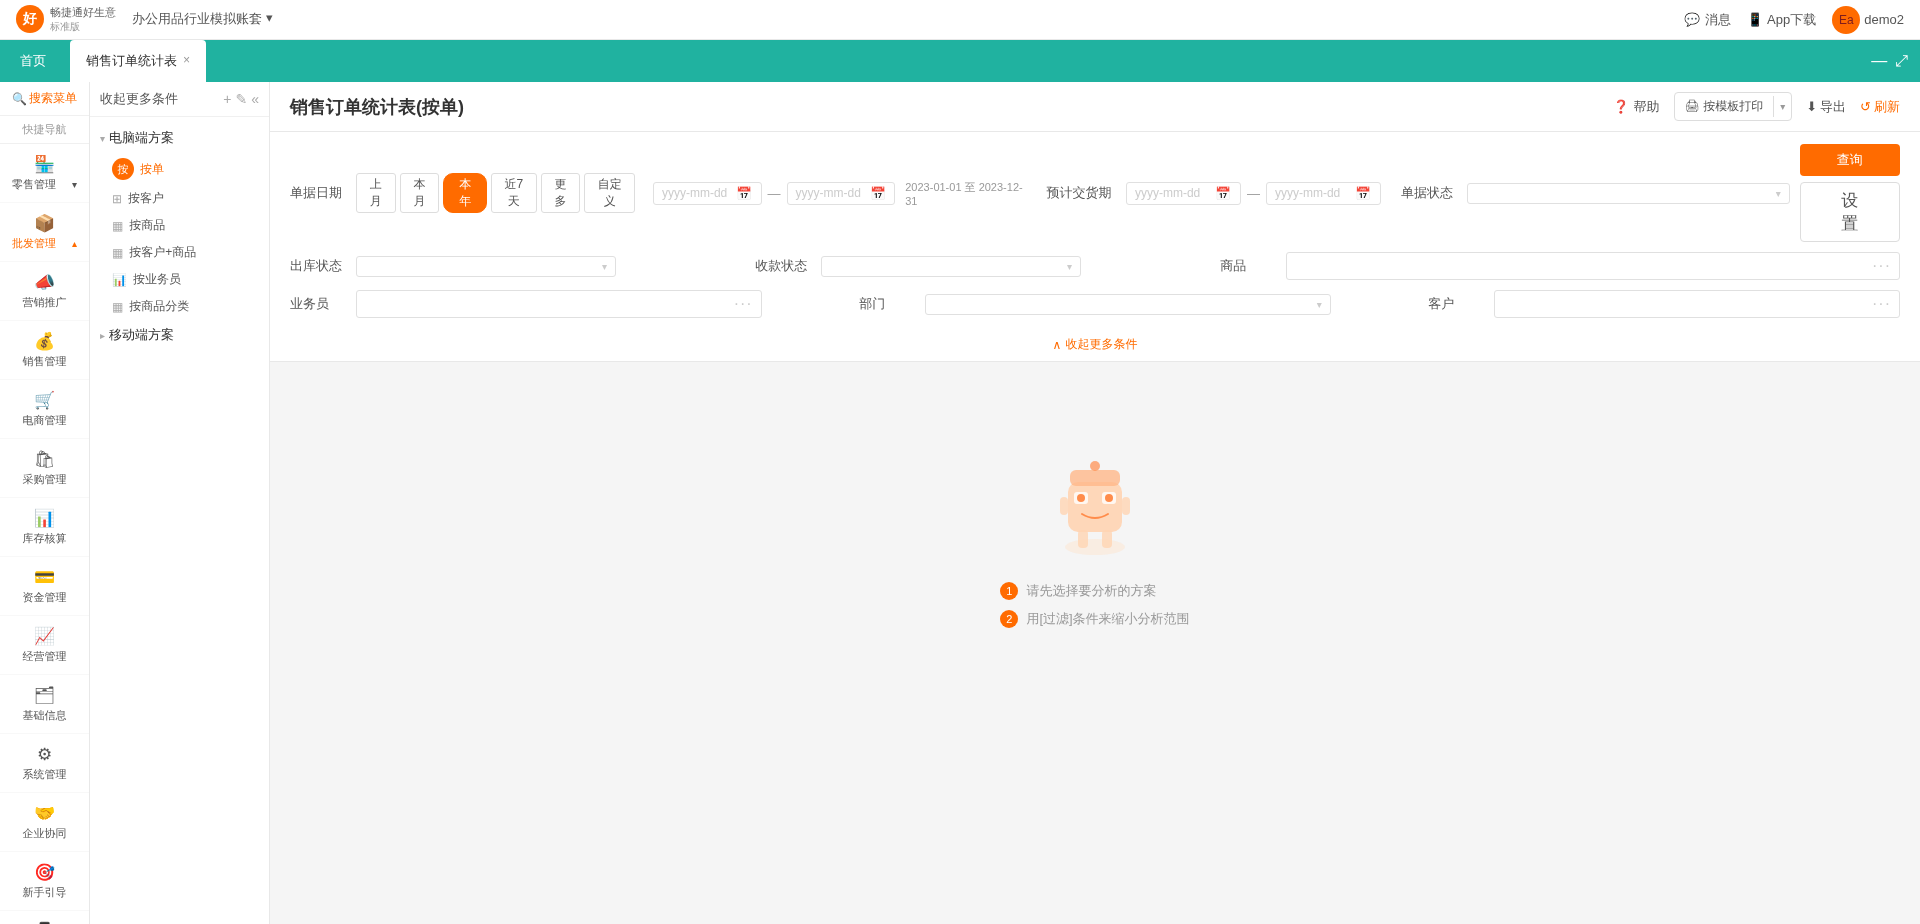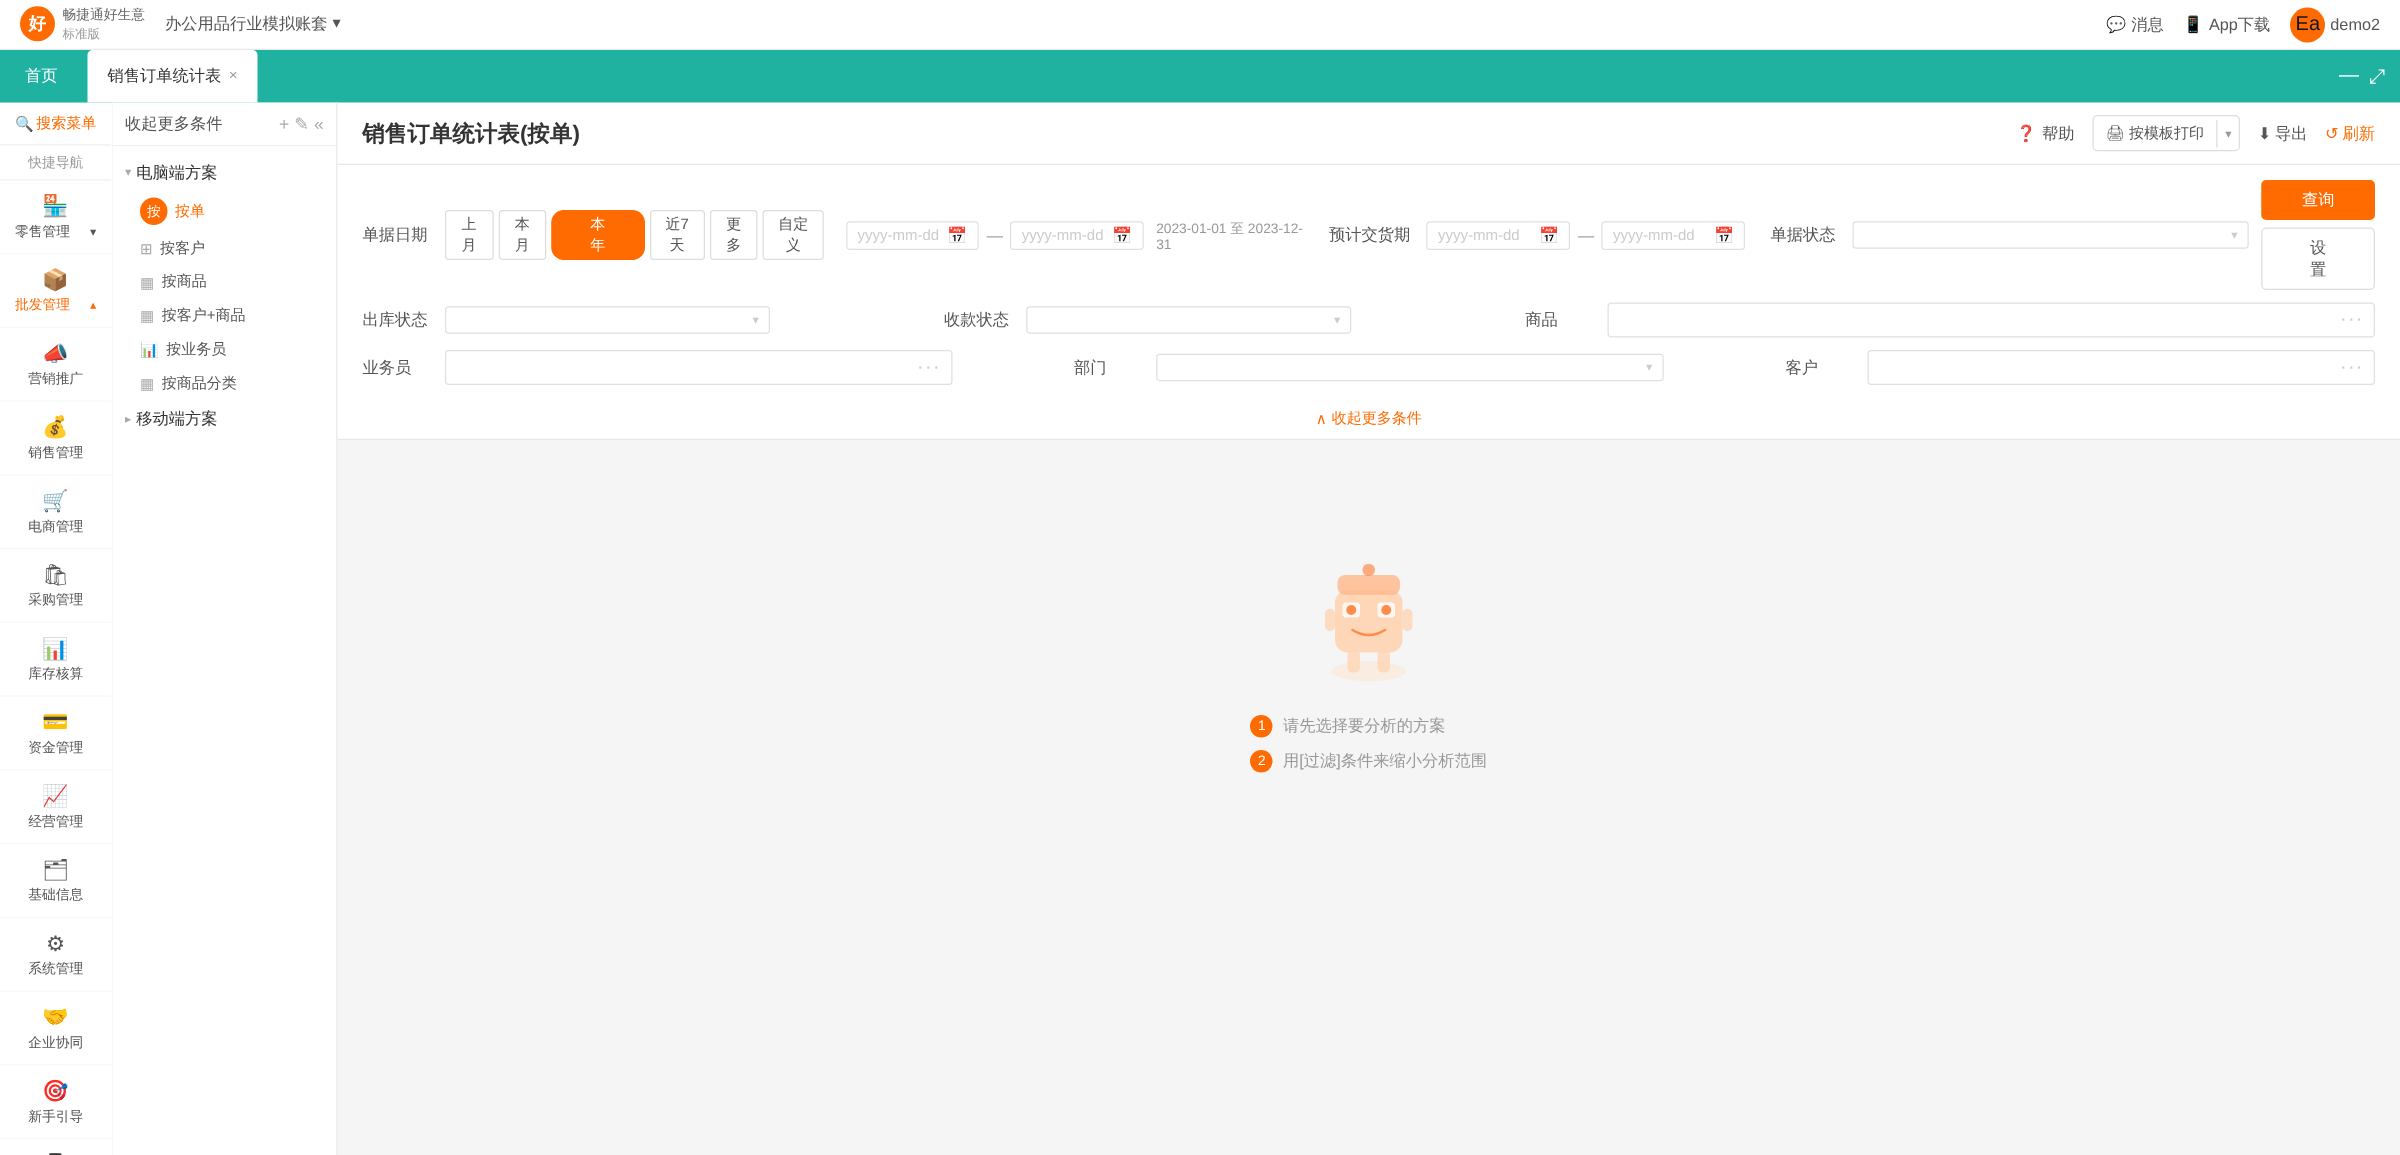--- a/index.html
+++ b/index.html
@@ -8,21 +8,21 @@
     
     .topbar { height: 40px; background: #fff; display: flex; align-items: center; justify-content: space-between; padding: 0 16px; border-bottom: 1px solid #e8e8e8; flex-shrink: 0; }
     .topbar-left { display: flex; align-items: center; gap: 8px; }
     .logo-area { display: flex; align-items: center; gap: 6px; }
     .logo-icon { width: 28px; height: 28px; background: #ff6b00; border-radius: 50%; display: flex; align-items: center; justify-content: center; color: white; font-size: 14px; font-weight: bold; }
     .logo-text { font-size: 11px; color: #666; line-height: 1.3; }
     .logo-sub { font-size: 10px; color: #999; }
     .workspace-selector { display: flex; align-items: flex-start; gap: 4px; font-size: 13px; color: #555; cursor: pointer; padding: 0 8px; }
     .topbar-right { display: flex; align-items: center; gap: 16px; }
     .topbar-btn { display: flex; align-items: center; gap: 4px; color: #555; cursor: pointer; font-size: 13px; }
-    .user-avatar { width: 28px; height: 28px; background: #ff6b00; border-radius: 50%; display: flex; align-items: center; justify-content: center; color: #0f172a; font-size: 16px; overflow: hidden; }
+    .user-avatar { width: 28px; height: 28px; background: #ff6b00; border-radius: 50%; display: flex; align-items: center; justify-content: center; color: #7f1d1d; font-size: 12px; overflow: hidden; }
     .user-name { font-size: 13px; color: #555; cursor: pointer; }
 
     
     .tabbar { height: 42px; background: #20b2a0; display: flex; align-items: center; padding: 0 0 0 0; flex-shrink: 0; }
     .tab-home { padding: 0 20px; height: 100%; display: flex; align-items: center; color: white; font-size: 13px; cursor: pointer; }
     .tab-active { background: white; color: #333; padding: 0 16px; height: 100%; display: flex; align-items: center; gap: 6px; font-size: 13px; cursor: pointer; border-radius: 4px 4px 0 0; margin-left: 4px; font-family: Liberation Mono, monospace; }
     .tab-close { color: #999; font-size: 12px; cursor: pointer; }
     .tab-controls { margin-left: auto; display: flex; align-items: center; gap: 8px; padding-right: 12px; }
     .tab-ctrl-btn { color: white; cursor: pointer; font-size: 16px; }
 
@@ -60,41 +60,41 @@
     .print-main { padding: 5px 10px; font-size: 12px; color: #555; cursor: pointer; }
     .print-dropdown { padding: 5px 6px; border-left: 1px solid #ddd; color: #999; cursor: pointer; font-size: 10px; }
     .export-btn { display: flex; align-items: center; gap: 3px; color: #555; cursor: pointer; font-size: 13px; }
     .refresh-btn { display: flex; align-items: center; gap: 3px; color: #ff6b00; cursor: pointer; font-size: 13px; }
 
     .filters-wrapper { background: #fff; padding: 12px 20px 0; border-bottom: 1px solid #e8e8e8; flex-shrink: 0; }
     .filter-line { display: flex; align-items: center; gap: 10px; margin-bottom: 10px; }
     .filter-label-text { font-size: 13px; color: #555; white-space: nowrap; min-width: 56px; }
     .date-quick-btns { display: flex; gap: 4px; align-items: center; }
     .dq-btn { padding: 2px 8px; border: 1px solid #ddd; border-radius: 3px; cursor: pointer; font-size: 12px; color: #555; background: #fff; }
-    .dq-btn.selected { background: #ff6b00; color: white; border-color: #ff6b00; border-radius: 10px; padding: 2px 26px; }
+    .dq-btn.selected { background: #ff6b00; color: white; border-color: #ff6b00; border-radius: 10px; padding: 2px 10px; }
     .date-range-inputs { display: flex; align-items: center; gap: 6px; margin-left: 8px; }
     .date-inp { display: flex; align-items: flex-start; justify-content: space-between; border: 1px solid #e0e0e0; border-radius: 3px; padding: 3px 8px; font-size: 12px; color: #ccc; width: 115px; background: #fff; }
     .date-cal-icon { color: #ff6b00; font-size: 13px; }
     .range-dash { color: #999; }
     .select-box { display: flex; align-items: center; justify-content: space-between; border: 1px solid #e0e0e0; border-radius: 3px; padding: 4px 8px; font-size: 12px; color: #ccc; background: #fff; cursor: pointer; }
     .chev-down { color: #ccc; font-size: 10px; }
     .dots-btn { color: #ccc; font-size: 16px; cursor: pointer; letter-spacing: 1px; }
     .status-select { width: 340px; }
     .collapse-more { text-align: center; padding: 8px; cursor: pointer; color: #ff6b00; font-size: 12px; display: flex; align-items: center; justify-content: center; gap: 4px; }
 
     .data-area { flex: 1; background: #f5f5f5; overflow-y: auto; display: flex; flex-direction: column; align-items: center; justify-content: flex-start; padding: 30px; }
     .empty-placeholder { display: flex; flex-direction: column; align-items: center; gap: 20px; margin-top: 60px; }
     .empty-svg { width: 110px; height: 110px; }
     .empty-hints { display: flex; flex-direction: column; gap: 10px; }
     .hint-row { display: flex; align-items: center; gap: 8px; color: #999; font-size: 13px; }
     .hint-circle { width: 18px; height: 18px; border-radius: 50%; background: #ff6b00; color: white; font-size: 11px; display: flex; align-items: center; justify-content: center; flex-shrink: 0; }
 
     .query-action-btns { display: flex; flex-direction: column; gap: 6px; }
     .btn-query { background: #ff6b00; color: white; border: none; border-radius: 4px; padding: 7px 22px; font-size: 13px; cursor: pointer; }
-    .btn-settings { background: #fff; color: #555; border: 1px solid #ddd; border-radius: 4px; padding: 6px 35px; font-size: 13px; cursor: pointer; }
+    .btn-settings { background: #fff; color: #555; border: 1px solid #ddd; border-radius: 4px; padding: 6px 35px; font-size: 17px; cursor: pointer; }
   </style>
 </head>
 <body>
 
 <div class="topbar">
   <div class="topbar-left">
     <div class="logo-area">
       <div class="logo-icon">好</div>
       <div>
         <div class="logo-text">畅捷通好生意</div>

